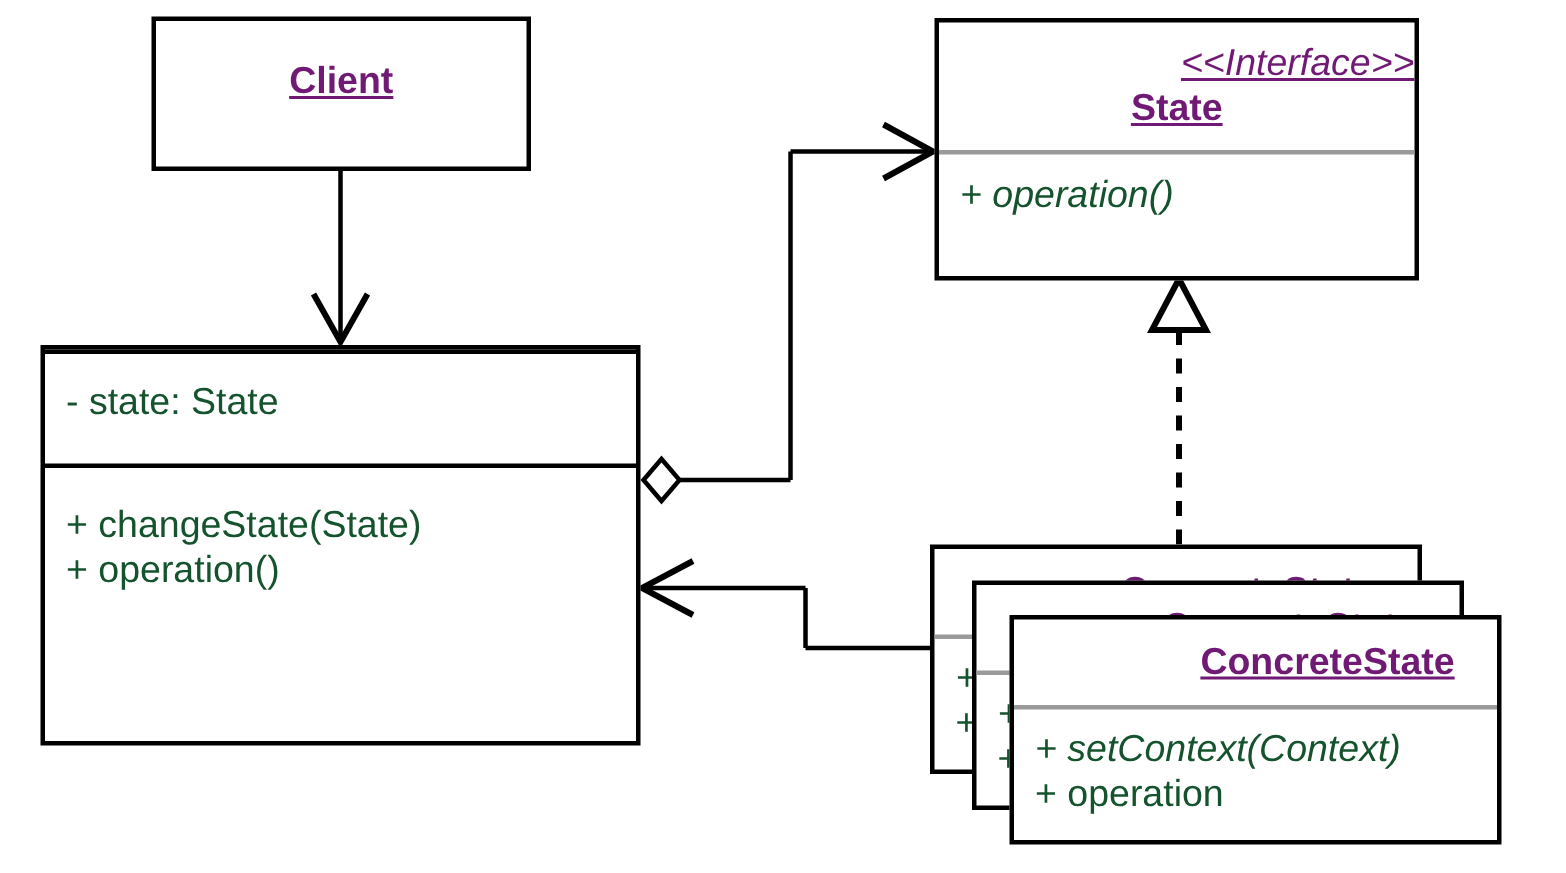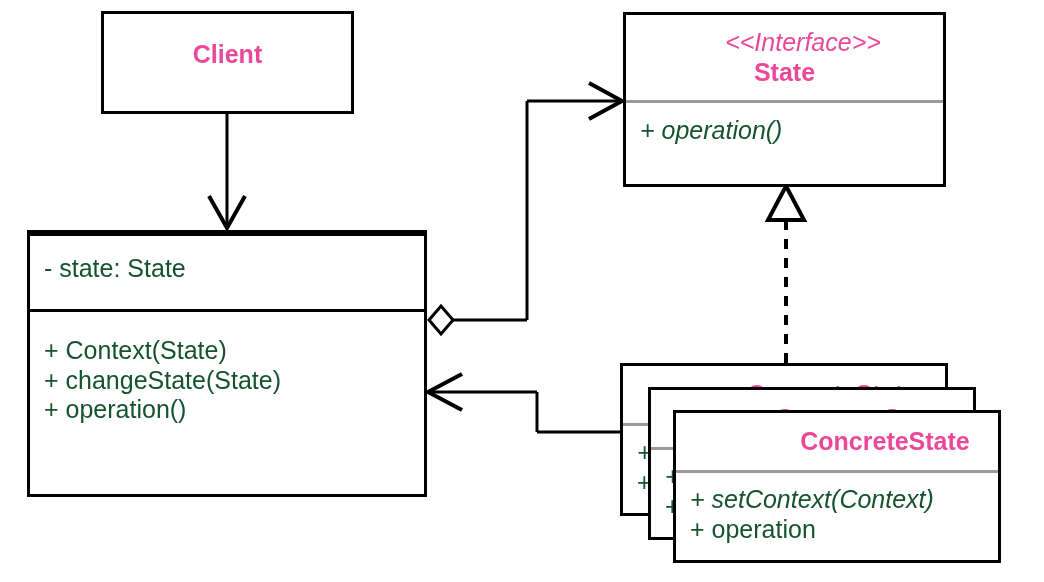--- a/index.html
+++ b/index.html
@@ -26,28 +26,29 @@
     position: absolute;
     box-sizing: border-box;
     background: #ffffff;
     border: 3px solid #000000;
   }
   .uml-title {
     box-sizing: border-box;
     width: 100%;
     text-align: center;
     font-weight: bold;
-    color: #ec4899;
+    color: #701a75;
     letter-spacing: 0px;
+    text-decoration: underline;
   }
   .stereotype {
     display: block;
     font-style: italic;
     font-weight: normal;
-    text-align: center;
+    text-align: right;
     margin-left: 37px;
   }
   .sep-black {
     width: 100%;
     height: 0;
     border-top: 3px solid #000000;
   }
   .sep-gray {
     width: 100%;
     height: 0;
@@ -121,21 +122,20 @@
     <div class="uml-title">Client</div>
   </div>
 
   <div class="uml-box" id="context-box">
     <div class="sep-black"></div>
     <div class="compartment attrs">
       <div class="member">- state: State</div>
     </div>
     <div class="sep-black"></div>
     <div class="compartment ops">
-      <div class="member">+ Context(State)</div>
       <div class="member">+ changeState(State)</div>
       <div class="member">+ operation()</div>
     </div>
   </div>
 
   <div class="uml-box" id="state-box">
     <div class="uml-title">
       <span class="stereotype">&lt;&lt;Interface&gt;&gt;</span>
       <span>State</span>
     </div>

